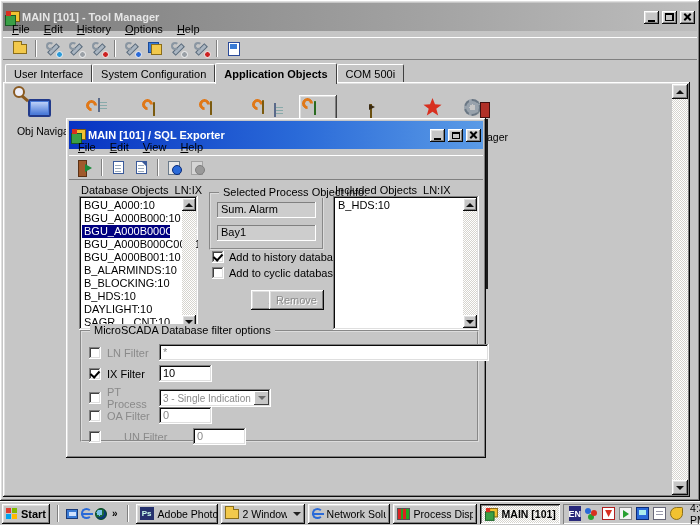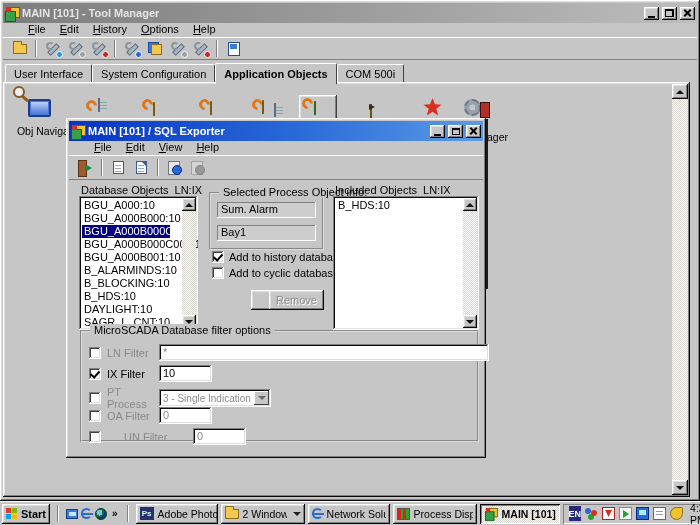--- a/index.html
+++ b/index.html
@@ -11,39 +11,39 @@
     cursor: default;
   }
   .a { position: absolute; }
   .raised { box-shadow: inset -1px -1px #0a0a0a, inset 1px 1px #fff, inset -2px -2px #808080, inset 2px 2px #dfdfdf; }
   .raised-thin { box-shadow: inset -1px -1px #404040, inset 1px 1px #fff, inset -2px -2px #808080, inset 2px 2px #dfdfdf; }
   .dither { background-image: conic-gradient(#fff 25%, #d6d4ce 25% 50%, #fff 50% 75%, #d6d4ce 75%); background-size: 2px 2px; }
   .lbl { white-space: pre; }
   .mn::first-letter { text-decoration: underline; }
 
   
-  .tb { display:flex; align-items:center; gap:3px; padding:0 2px; height:20px; overflow:hidden; }
+  .tb { display:flex; align-items:center; gap:3px; padding:0 2px; height:28px; overflow:hidden; }
   .tb .t { flex:1; font-weight:bold; font-size:11px; white-space:nowrap; overflow:hidden; }
   .tb.active { background: linear-gradient(90deg,#0733c2 0%,#2a6ad8 55%,#5b9be6 100%); }
   .tb.active .t { color:#fff; }
   .tb.inactive { background: linear-gradient(90deg,#7d7d7d 0%,#a2a2a2 60%,#bdbdbd 100%); }
   .tb.inactive .t { color:#e6e6e6; }
   .wb { width:15px; height:13px; background:#c6c6c6; display:flex; align-items:center; justify-content:center;
         box-shadow: inset -1px -1px #0a0a0a, inset 1px 1px #fff, inset -2px -2px #808080, inset 2px 2px #dfdfdf; }
   .gmin { width:7px; height:2px; background:#000; margin-top:7px; }
   .gmax { width:8px; height:7px; border:1px solid #000; border-top:2px solid #000; }
   .grestore { position:relative; width:9px; height:8px; }
   .grestore::before { content:""; position:absolute; right:0; top:0; width:6px; height:5px; border:1px solid #000; border-top:2px solid #000; }
   .grestore::after  { content:""; position:absolute; left:0; bottom:0; width:6px; height:5px; border:1px solid #000; border-top:2px solid #000; background:#c6c6c6; }
   .gx { position:relative; width:9px; height:8px; }
   .gx::before,.gx::after { content:""; position:absolute; left:0; top:3px; width:9px; height:2px; background:#000; }
   .gx::before { transform:rotate(45deg);} .gx::after { transform:rotate(-45deg);}
 
   
-  .menubar { display:flex; align-items:center; height:17px; padding:0 18px; }
+  .menubar { display:flex; align-items:center; height:17px; padding:0 2px; }
   .mi { padding:2px 7px; }
   .tbar { display:flex; align-items:center; padding:2px 5px; }
   .tsep { width:2px; height:17px; border-left:1px solid #808080; border-right:1px solid #fff; margin:0 4px; }
   .tbtn { width:23px; height:21px; display:flex; align-items:center; justify-content:center; position:relative; }
 
   
   .i-folder { width:14px; height:10px; background:#f2c94c; border:1px solid #8a6d1a; position:relative; }
   .i-folder::before { content:""; position:absolute; top:-4px; left:-1px; width:7px; height:3px; background:#f2c94c; border:1px solid #8a6d1a; border-bottom:none; }
   .i-wrench { position:relative; width:15px; height:15px; }
   .i-wrench::before { content:""; position:absolute; left:2px; top:6px; width:11px; height:3px; background:#aab6c2; border:1px solid #5a6a7a; transform:rotate(-45deg); }

